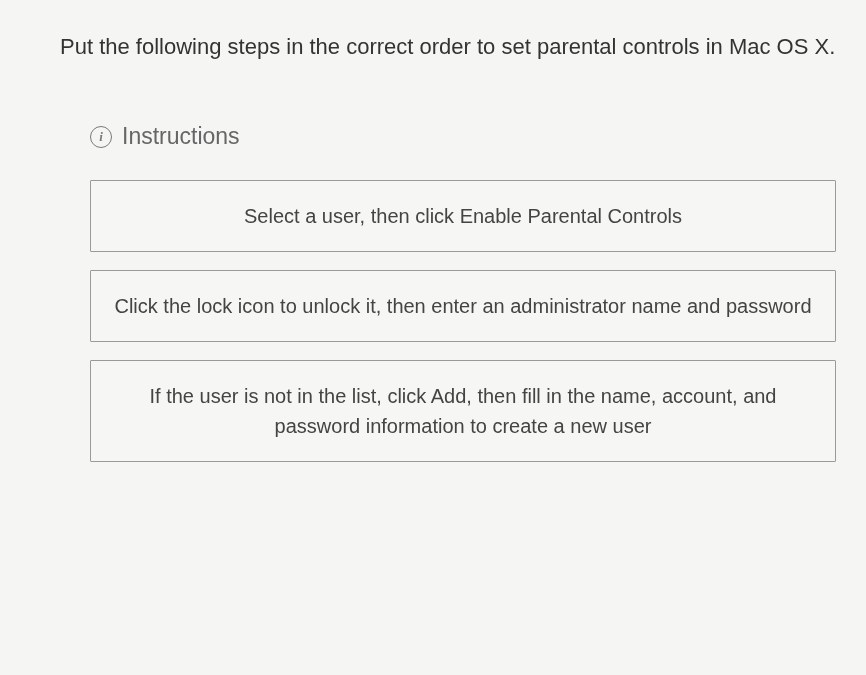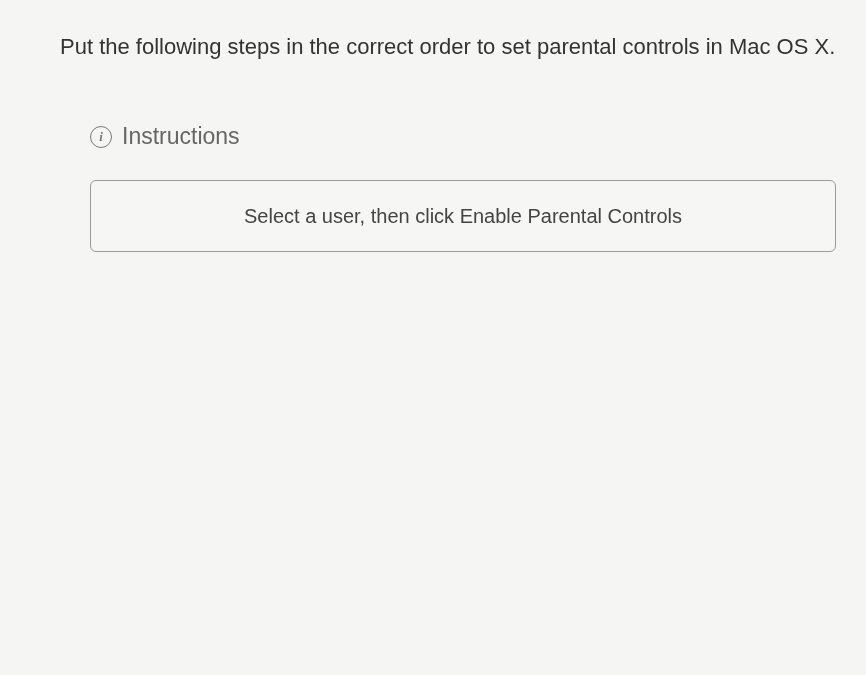--- a/index.html
+++ b/index.html
@@ -48,21 +48,21 @@
       color: #666;
     }
     .options-container {
       display: flex;
       flex-direction: column;
       gap: 18px;
       margin-left: 40px;
     }
     .option-item {
       border: 1px solid #9a9a9a;
-      border-radius: 6px;
+      border-radius: 1px;
       padding: 20px 20px;
       font-size: 20px;
       color: #444;
       text-align: center;
       line-height: 1.5;
       background: rgba(255,255,255,0.15);
       cursor: grab;
       user-select: none;
       display: flex;
       align-items: center;
@@ -77,13 +77,19 @@
 
 <div class="instructions-row">
   <span class="info-icon">i</span>
   <span class="instructions-label">Instructions</span>
 </div>
 
 <div class="options-container">
   <div class="option-item">
     <span>Select a user, then click Enable Parental Controls</span>
   </div>
+  <div class="option-item">
+    <span>Click the lock icon to unlock it, then enter an administrator name and password</span>
+  </div>
+  <div class="option-item">
+    <span>If the user is not in the list, click Add, then fill in the name, account, and password information to create a new user</span>
+  </div>
 </div>
 
 </body></html>

